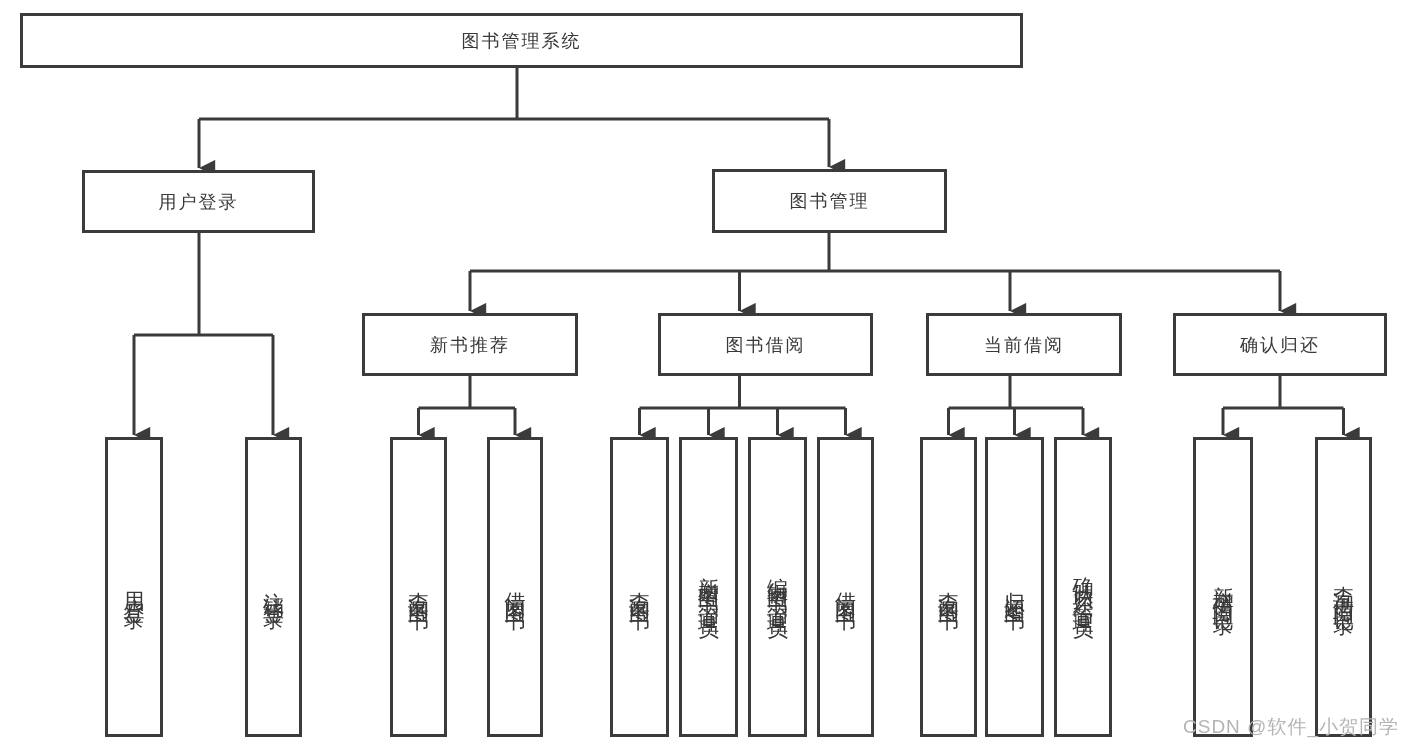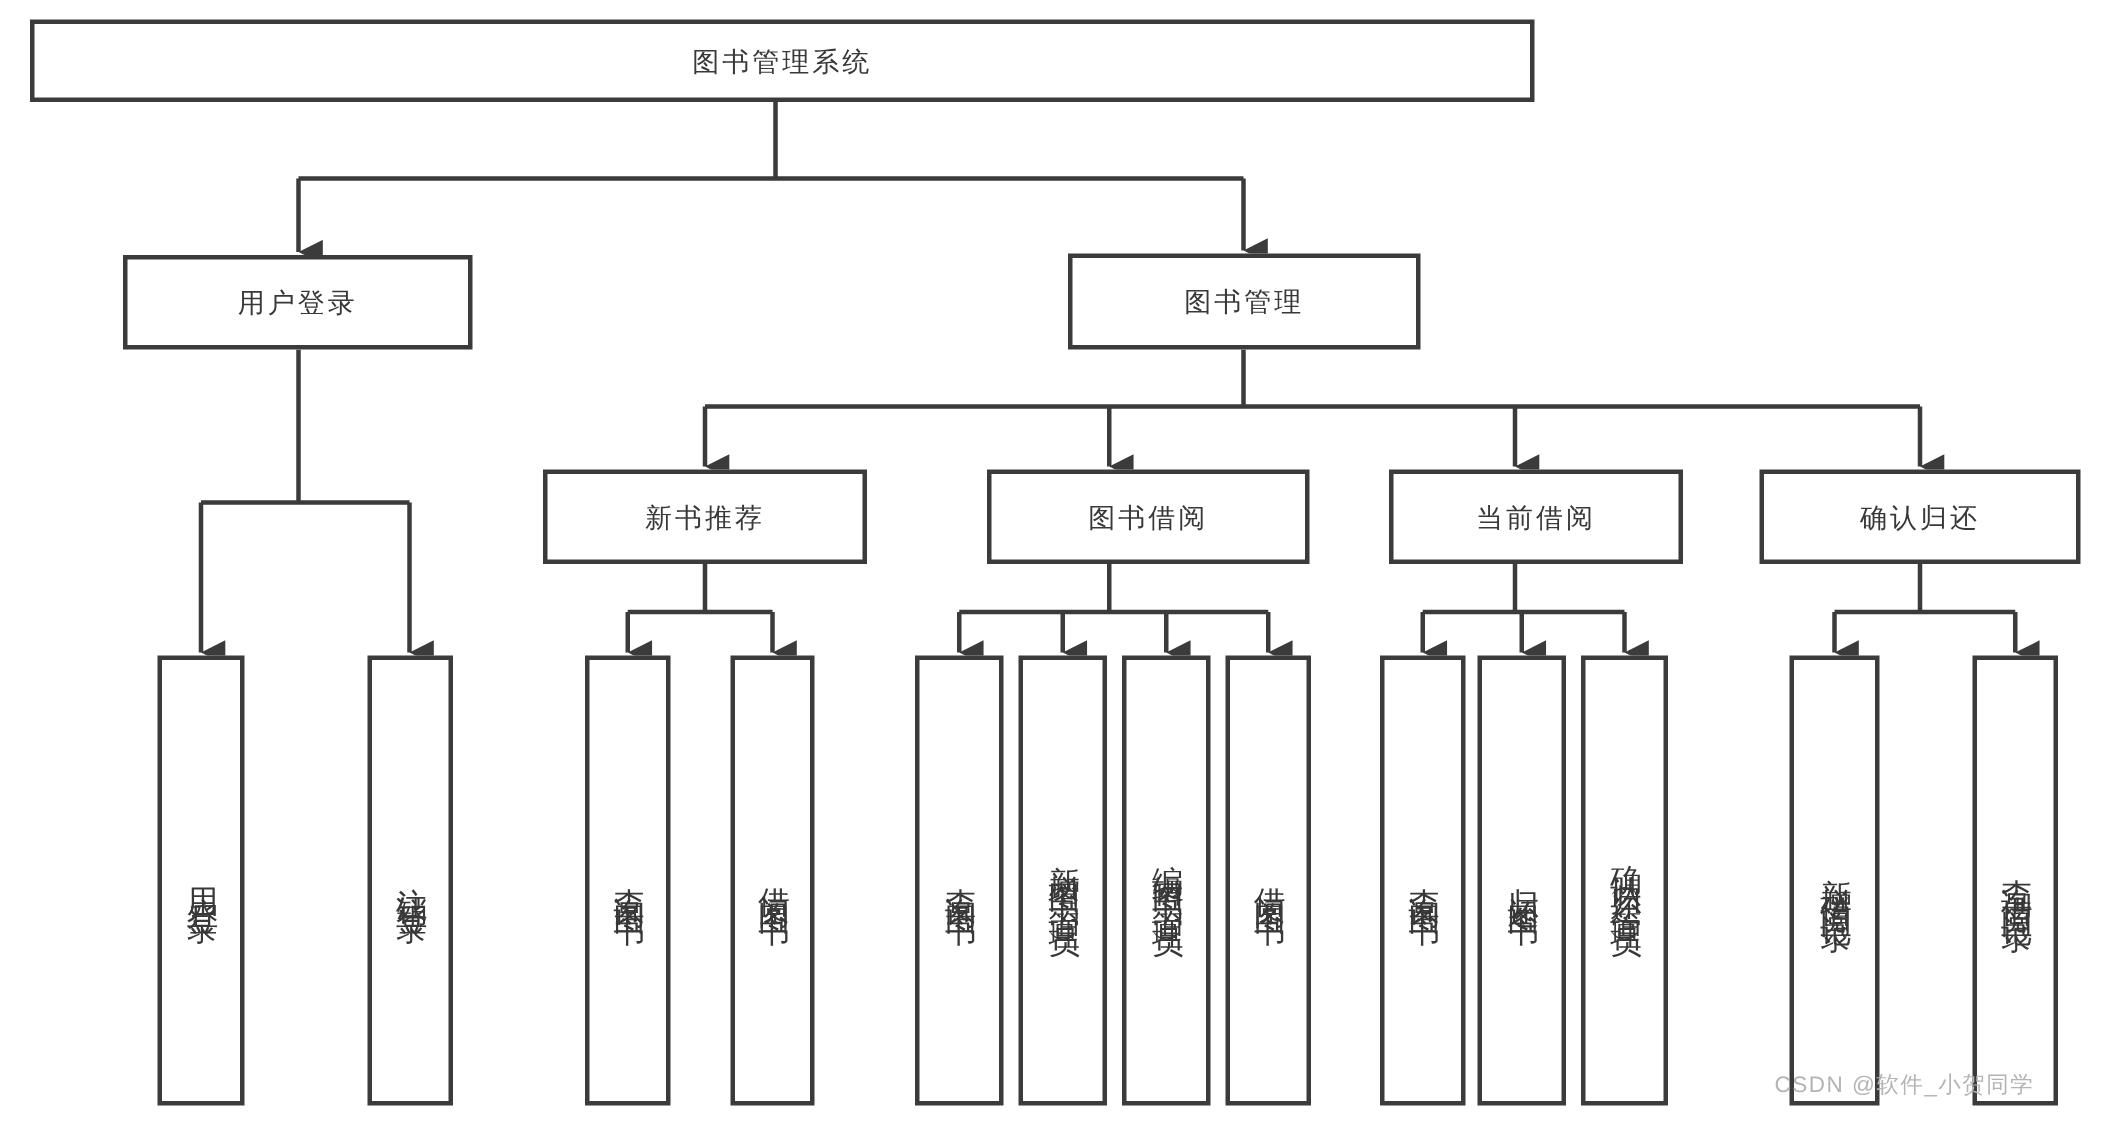--- a/index.html
+++ b/index.html
@@ -58,21 +58,21 @@
   #n-bor-borrow  { left: 817px;  width: 57px; }
   #n-cur-query   { left: 920px;  width: 57px; }
   #n-cur-return  { left: 985px;  width: 59px; }
   #n-cur-confirm { left: 1054px; width: 58px; }
   #n-recd-add    { left: 1193px; width: 60px; }
   #n-recd-query  { left: 1315px; width: 57px; }
   .watermark {
     position: absolute;
     left: 1183px;
     top: 714px;
-    font-size: 15px;
+    font-size: 19px;
     color: #b4b4b4;
     letter-spacing: 1px;
     z-index: 3;
     white-space: nowrap;
   }
 </style>
 </head>
 <body>
 
 <div class="canvas">

